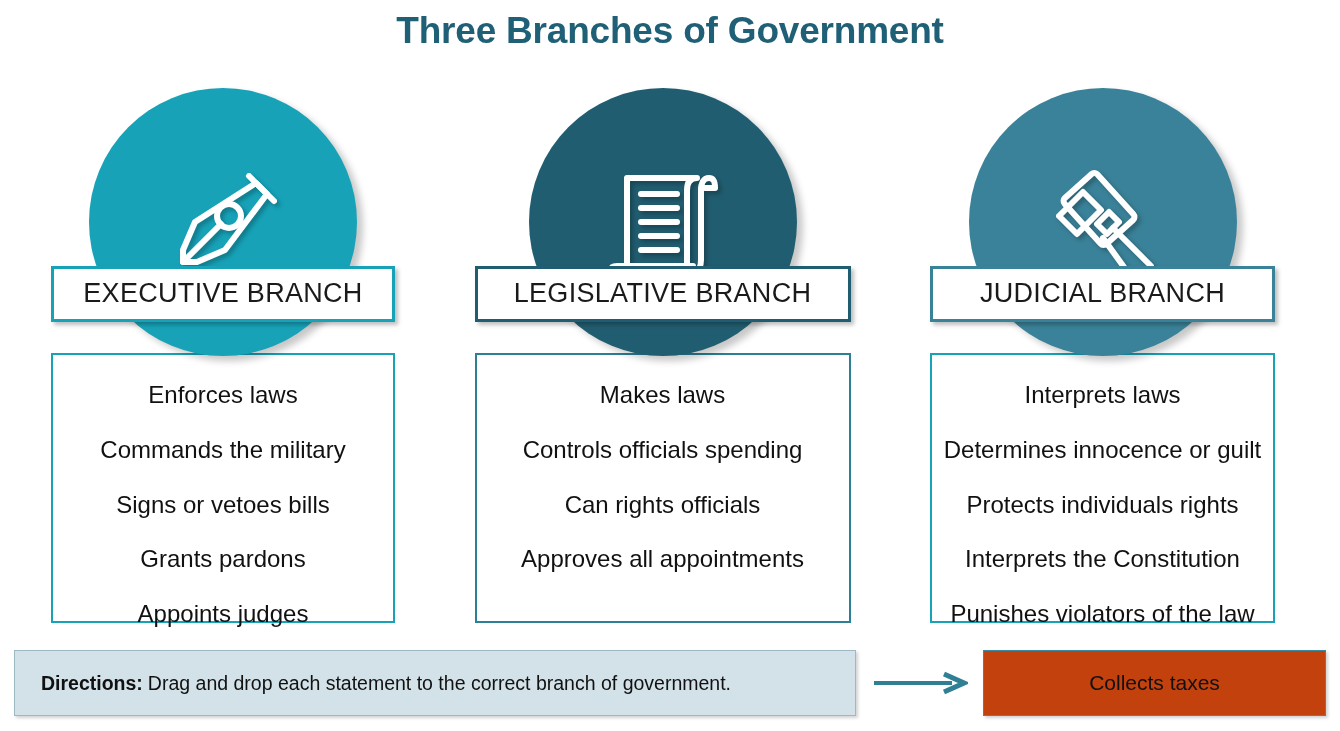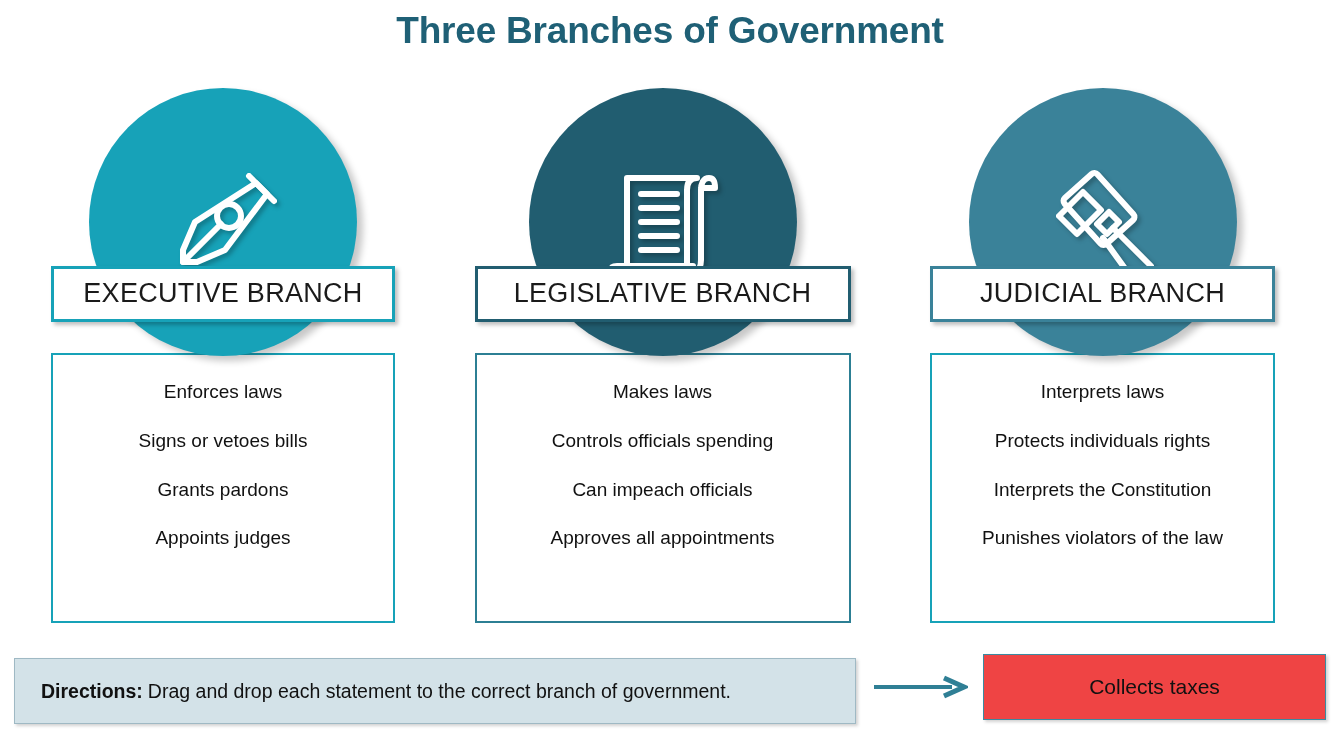--- a/index.html
+++ b/index.html
@@ -96,21 +96,21 @@
     height: 270px;
     box-sizing: border-box;
     border: 2px solid #17a2b8;
     background: #ffffff;
     padding-top: 26px;
     display: flex;
     flex-direction: column;
     align-items: center;
   }
   .fact {
-    font-size: 19px;
+    font-size: 24px;
     color: #111111;
     line-height: 1.2;
     margin-bottom: 26px;
     text-align: center;
   }
 
   
   .bottom {
     position: absolute;
     left: 14px;
@@ -124,36 +124,35 @@
     height: 66px;
     box-sizing: border-box;
     background: #d3e2e8;
     border: 1px solid #9fb9c4;
     display: flex;
     align-items: center;
     padding-left: 26px;
     font-size: 19.5px;
     color: #111111;
     box-shadow: 2px 2px 3px rgba(0,0,0,0.18);
-    margin-top: 8px;
   }
   .directions b { font-weight: bold; margin-right: 5px; }
 
   .arrow {
     width: 127px;
     display: flex;
     justify-content: center;
     align-items: center;
   }
 
   .drag-card {
     width: 343px;
     height: 66px;
     box-sizing: border-box;
-    background: #ef4444;
+    background: #c2410c;
     border: 1px solid #3c8aa0;
     display: flex;
     align-items: center;
     justify-content: center;
     font-size: 21px;
     color: #111111;
     box-shadow: 2px 2px 3px rgba(0,0,0,0.18);
   }
 </style>
 </head>
@@ -174,20 +173,21 @@
             <circle cx="70" cy="58" r="12"></circle>
           </g>
         </svg>
       </div>
     </div>
     <div class="label-plate" style="border-color:#17a2b8">
       <span>EXECUTIVE BRANCH</span>
     </div>
     <div class="facts" style="border-color:#17a2b8">
       <div class="fact">Enforces laws</div>
+      <div class="fact">Commands the military</div>
       <div class="fact">Signs or vetoes bills</div>
       <div class="fact">Grants pardons</div>
       <div class="fact">Appoints judges</div>
     </div>
   </div>
 
   <div class="column legislative">
     <div class="circle-wrap">
       <div class="circle" style="background:#215d70">
         <svg width="120" height="128" viewBox="0 0 120 128" fill="none">
@@ -201,21 +201,21 @@
           </g>
         </svg>
       </div>
     </div>
     <div class="label-plate" style="border-color:#215d70">
       <span>LEGISLATIVE BRANCH</span>
     </div>
     <div class="facts" style="border-color:#2c7f94">
       <div class="fact">Makes laws</div>
       <div class="fact">Controls officials spending</div>
-      <div class="fact">Can impeach officials</div>
+      <div class="fact">Can rights officials</div>
       <div class="fact">Approves all appointments</div>
     </div>
   </div>
 
   <div class="column judicial">
     <div class="circle-wrap">
       <div class="circle" style="background:#3a8299">
         <svg width="128" height="128" viewBox="0 0 128 128" fill="none">
           <g stroke="#ffffff" stroke-width="6" stroke-linejoin="round" stroke-linecap="round" fill="none">
             <rect x="38" y="20" width="44" height="62" rx="4" transform="rotate(-42 60 51)"></rect>
@@ -224,20 +224,21 @@
             <path d="M74 70 L112 108 L104 120 L90 116 L64 80"></path>
           </g>
         </svg>
       </div>
     </div>
     <div class="label-plate" style="border-color:#3a8299">
       <span>JUDICIAL BRANCH</span>
     </div>
     <div class="facts" style="border-color:#17a2b8">
       <div class="fact">Interprets laws</div>
+      <div class="fact">Determines innocence or guilt</div>
       <div class="fact">Protects individuals rights</div>
       <div class="fact">Interprets the Constitution</div>
       <div class="fact">Punishes violators of the law</div>
     </div>
   </div>
 
 </div>
 
 <div class="bottom">
   <div class="directions">

